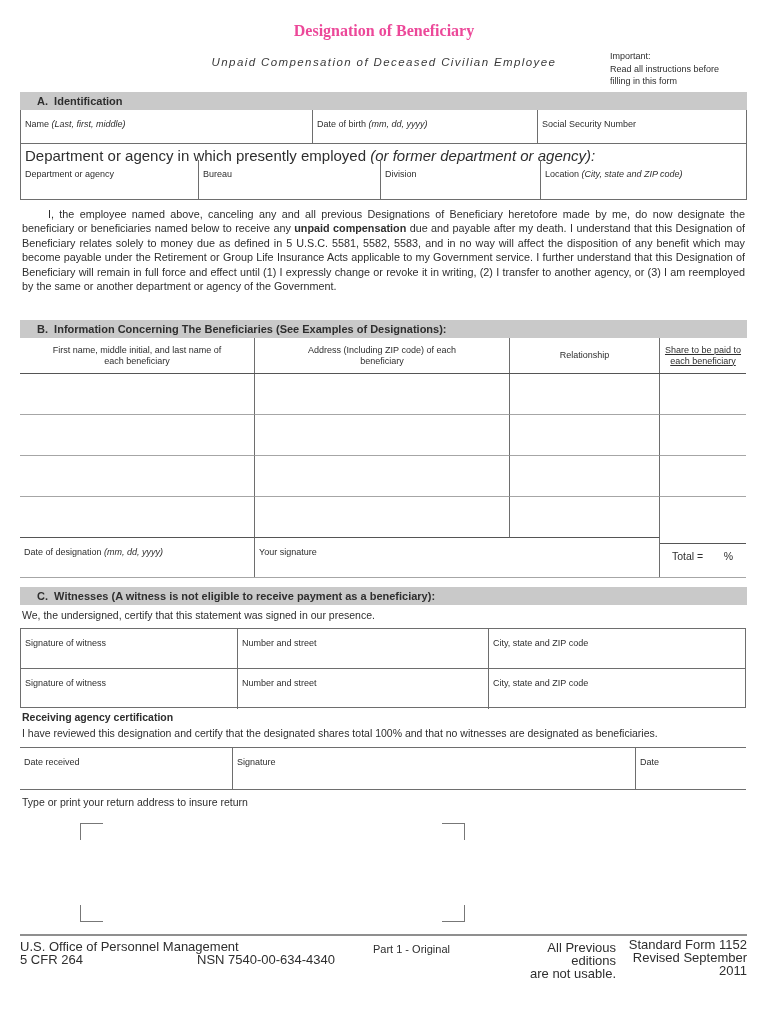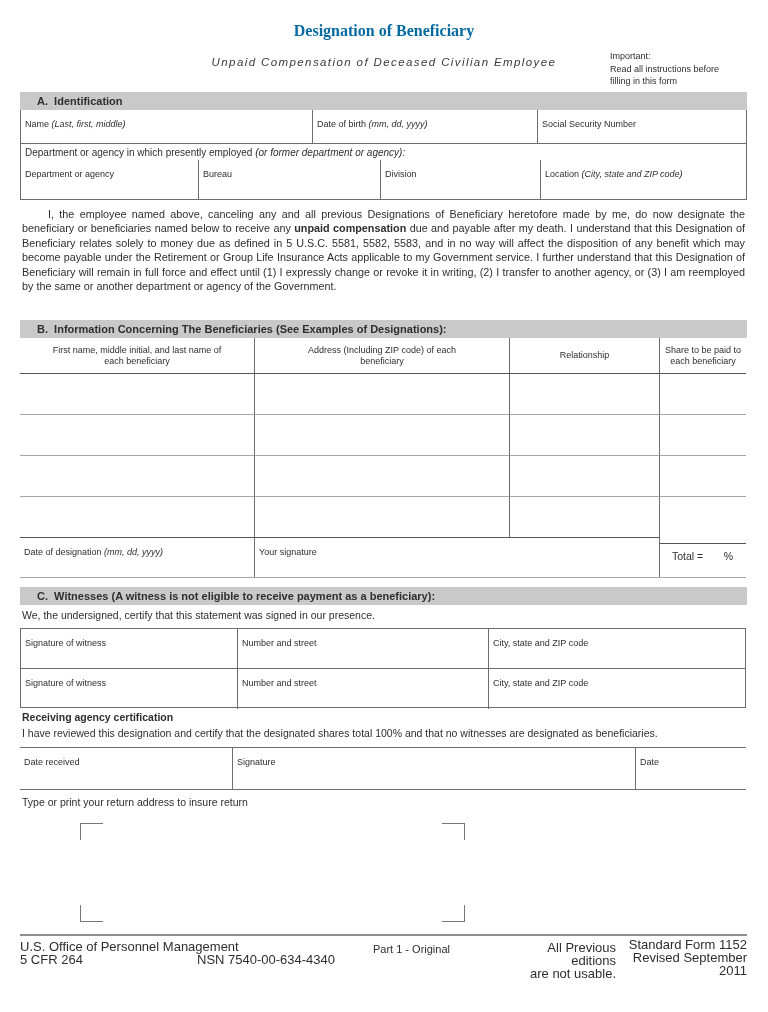--- a/index.html
+++ b/index.html
@@ -8,38 +8,38 @@
   }
   *{margin:0;padding:0;box-sizing:border-box;}
   html,body{background:#fff;}
   .page{
     position:relative;width:768px;height:1012px;background:var(--page-bg);
     font-family:"Liberation Sans",sans-serif;color:var(--text);overflow:hidden;
   }
   .abs{position:absolute;}
   
   .title{top:22px;left:0;width:768px;text-align:center;
-    font-family:"Liberation Serif",serif;font-weight:bold;font-size:16px;color:#0369a1;}
+    font-family:"Liberation Serif",serif;font-weight:bold;font-size:16px;color:#ec4899;}
   .subtitle{top:56px;left:0;width:768px;text-align:center;font-style:italic;
     font-size:11.5px;letter-spacing:1.4px;color:#3a3a3a;}
   .important{top:50px;left:610px;width:140px;font-size:9px;line-height:12.5px;}
   
   .bar{left:20px;width:727px;height:18px;background:var(--bar-bg);
     font-weight:bold;font-size:11px;line-height:18px;padding-left:17px;white-space:pre;}
   
   .lbl{font-size:9px;line-height:11px;}
   .lbl i{font-style:italic;}
   .cellpad{padding:3px 4px;}
   .row{display:flex;}
   .stmt{font-size:10.5px;}
   
   .boxA{top:110px;left:20px;width:727px;height:90px;
     border-left:1px solid var(--line);border-right:1px solid var(--line);}
   .rowA1{height:34px;border-bottom:1px solid var(--line);}
-  .deptline{height:16px;padding:3px 0 0 4px;font-size:10px;}
+  .deptline{height:16px;padding:3px 0 0 4px;font-size:15px;}
   .rowA2{height:40px;border-bottom:1px solid var(--line);}
   .cell{height:100%;}
   .br{border-right:1px solid var(--line);}
   
   .para{top:207px;left:22px;width:723px;font-size:10.8px;line-height:14.4px;
     text-align:justify;text-indent:26px;}
   
   .tableB{top:338px;left:20px;width:726px;border-bottom:1px solid var(--line-light);}
   .tbHead{display:flex;height:36px;border-bottom:1px solid #555;}
   .tbHead .cell{display:flex;align-items:center;justify-content:center;text-align:center;
@@ -47,21 +47,21 @@
   .tbRow{display:flex;height:41px;}
   .tbRow .cell{border-bottom:1px solid var(--line-light);}
   .tbRow.last .c123{border-bottom:1px solid #555;}
   .tbRow.last .c4{border-bottom:none;}
   .tbFoot{display:flex;height:39px;}
   .totCell{position:relative;}
   .totLine{position:absolute;top:5px;left:0;right:0;height:1px;background:#555;}
   .totText{position:absolute;top:12px;left:0;right:0;display:flex;
     justify-content:space-between;padding:0 13px 0 12px;font-size:10.5px;}
   
-  .wc1{width:235px;} .wc2{width:255px;} .wc3{width:150px;} .wc4{width:86px;}
+  .wc1{width:235px;} .wc2{width:255px;} .wc3{width:150px;} .wc4{width:86px;text-decoration:underline;}
   .wc23{width:405px;}
   
   .tableC{top:628px;left:20px;width:726px;height:80px;border:1px solid var(--line);}
   .tcRow{display:flex;height:40px;}
   .tcRow.first{border-bottom:1px solid var(--line);}
   .wwc1{width:217px;} .wwc2{width:251px;} .wwc3{width:256px;}
   
   .recvRow{top:747px;left:20px;width:726px;height:43px;display:flex;
     border-top:1px solid var(--line);border-bottom:1px solid var(--line);}
   .wrc1{width:213px;} .wrc2{width:403px;} .wrc3{width:110px;}

